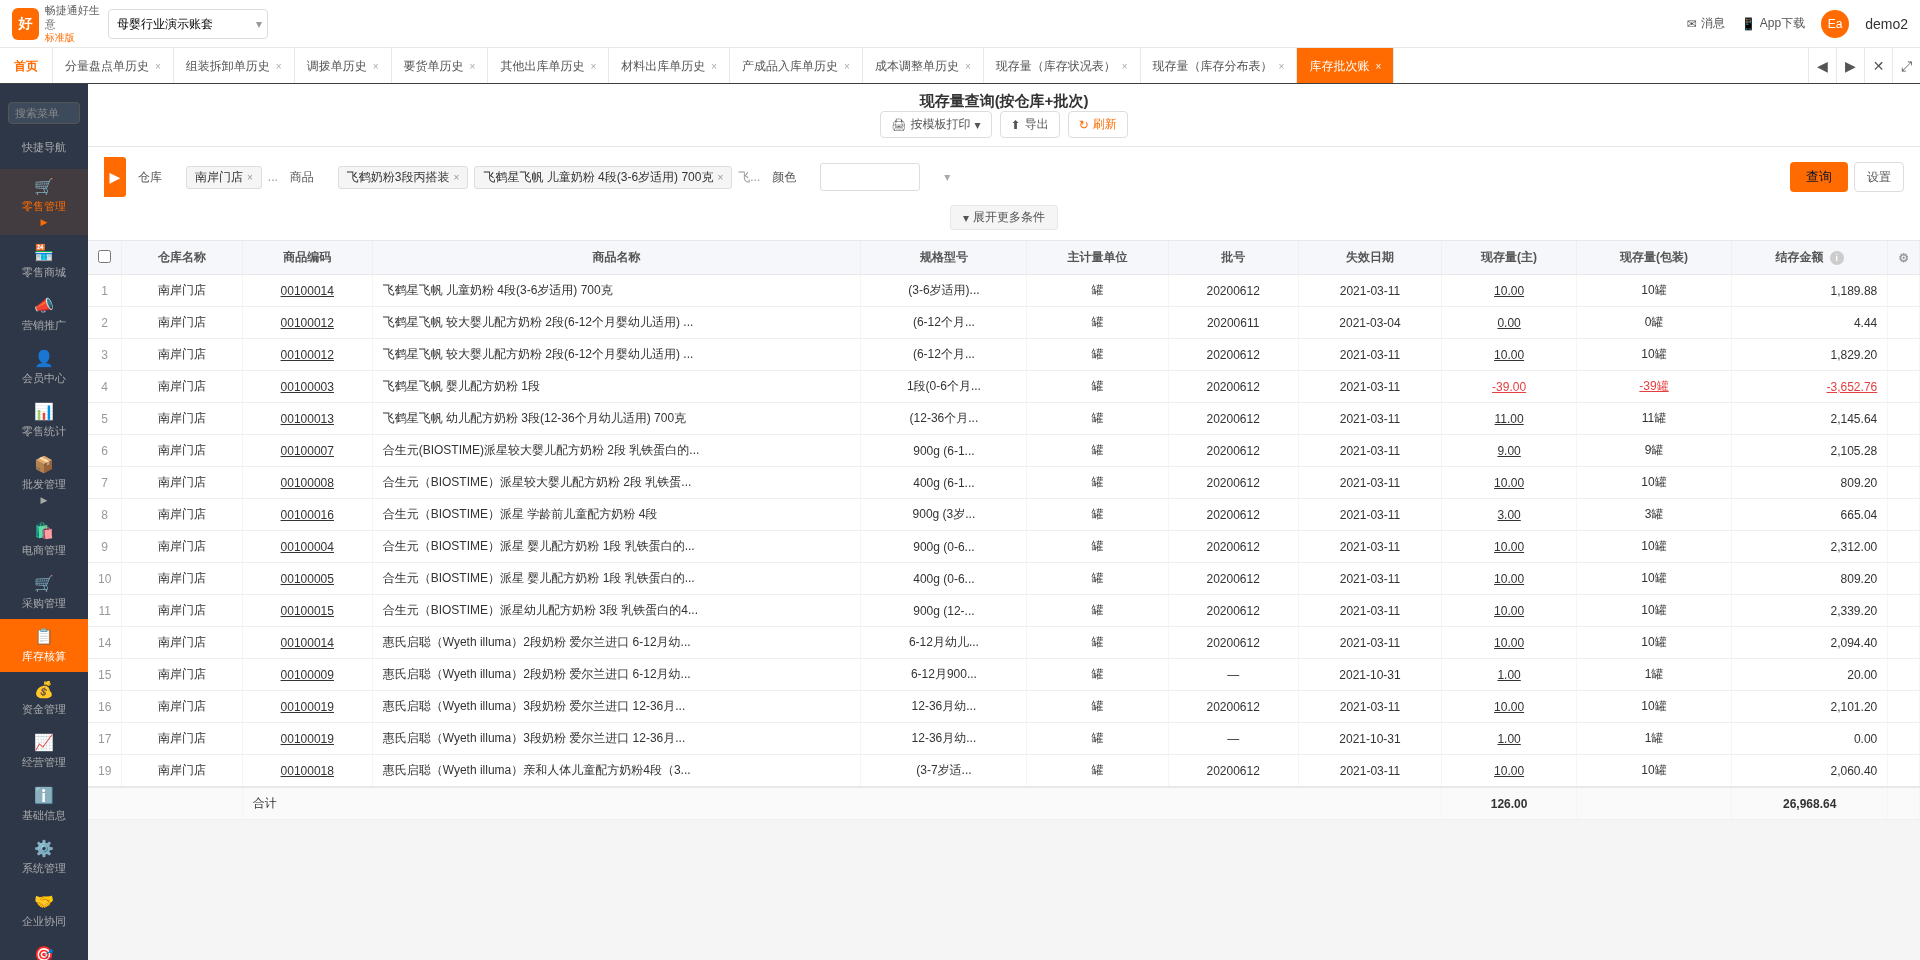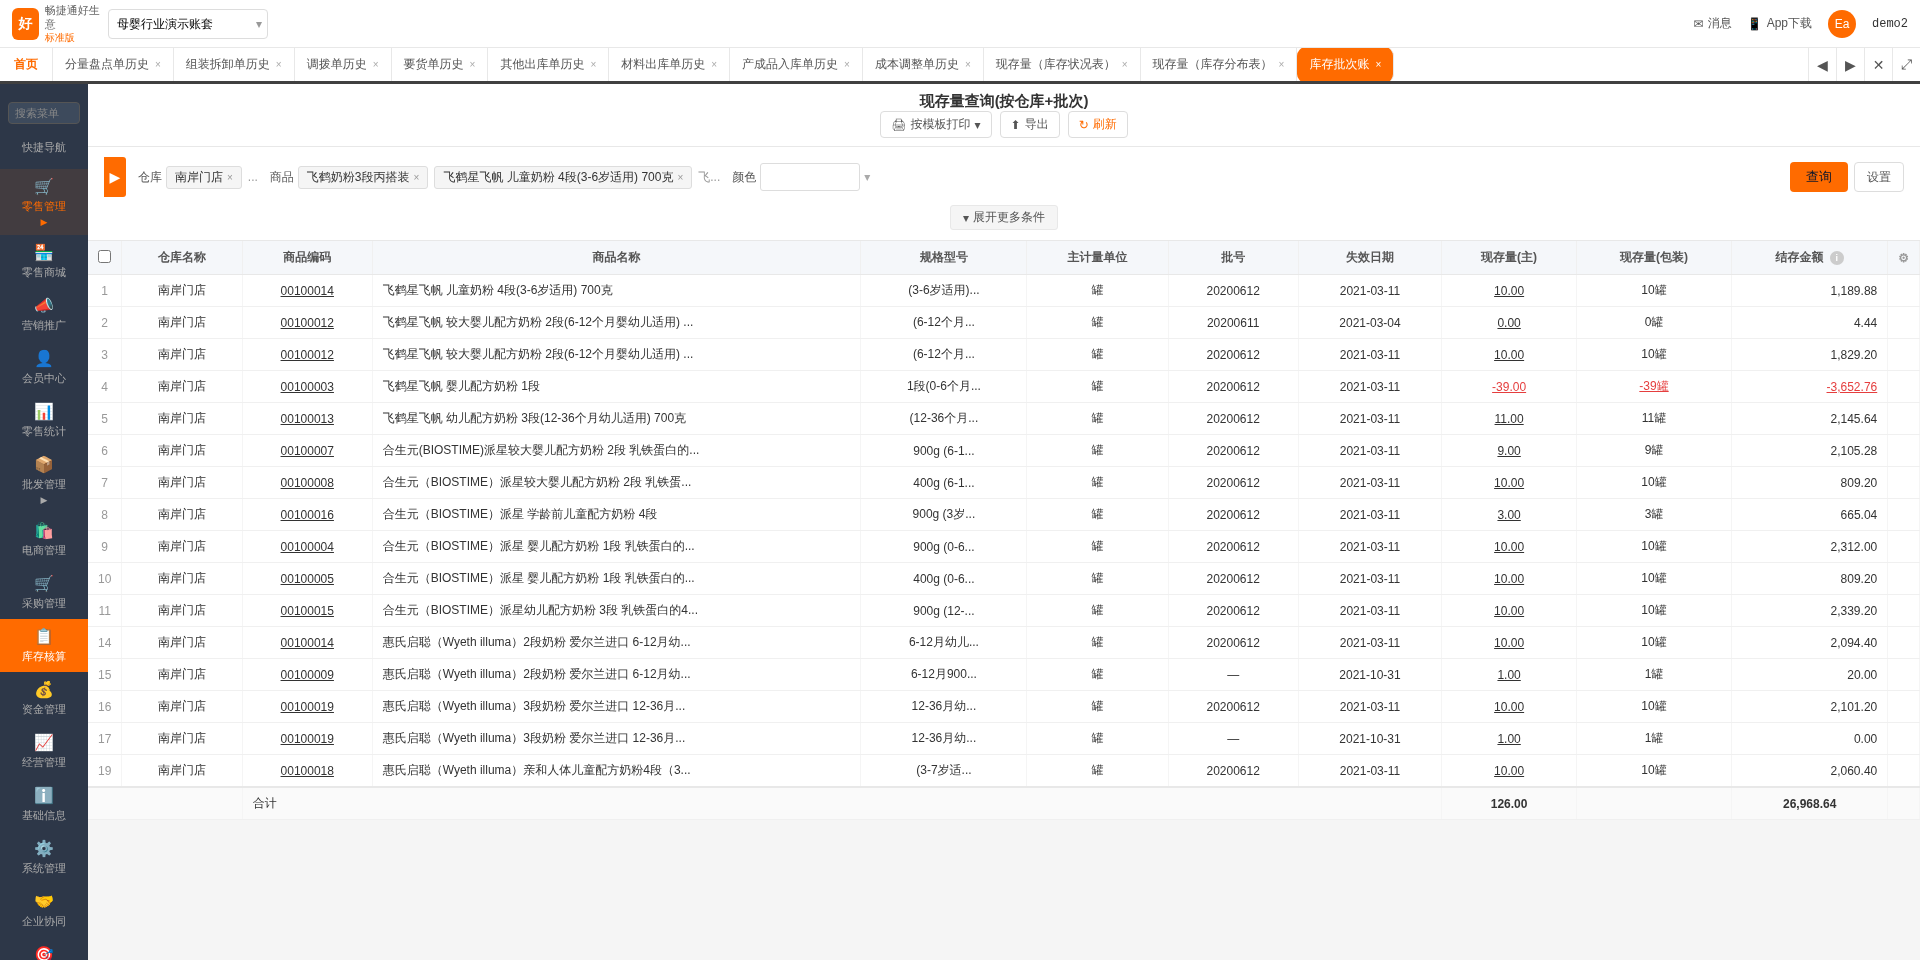--- a/index.html
+++ b/index.html
@@ -9,26 +9,26 @@
     .top-bar { background: #fff; height: 48px; display: flex; align-items: center; border-bottom: 1px solid #e8e8e8; padding: 0 12px; gap: 8px; }
     .logo-area { display: flex; align-items: center; gap: 6px; width: 88px; }
     .logo-icon { width: 32px; height: 32px; background: #ff6b00; border-radius: 6px; display: flex; align-items: center; justify-content: center; color: #fff; font-size: 14px; font-weight: bold; }
     .logo-text { font-size: 11px; color: #666; line-height: 1.3; }
     .industry-select { height: 30px; border: 1px solid #ddd; border-radius: 4px; padding: 0 24px 0 8px; font-size: 12px; background: #fff; cursor: pointer; appearance: none; -webkit-appearance: none; min-width: 160px; }
     .select-wrapper { position: relative; }
     .select-wrapper::after { content: '▾'; position: absolute; right: 6px; top: 50%; transform: translateY(-50%); color: #999; pointer-events: none; }
     .top-right { margin-left: auto; display: flex; align-items: center; gap: 16px; }
     .top-btn { display: flex; align-items: center; gap: 4px; color: #555; cursor: pointer; font-size: 12px; }
     .avatar { width: 28px; height: 28px; background: #ff6b00; border-radius: 50%; display: flex; align-items: center; justify-content: center; color: #fff; font-size: 12px; }
-    .user-name { font-size: 12px; color: #333; cursor: pointer; font-family: Liberation Mono, monospace; }
-
-    
-    .nav-tabs { background: #fff; height: 36px; display: flex; align-items: center; border-bottom: 3px solid #404040; overflow: hidden; }
+    .user-name { font-size: 14px; color: #333; cursor: pointer; }
+
+    
+    .nav-tabs { background: #fff; height: 36px; display: flex; align-items: flex-start; border-bottom: 1px solid #404040; overflow: hidden; }
     .nav-tab { height: 36px; display: flex; align-items: center; padding: 0 12px; font-size: 12px; cursor: pointer; white-space: nowrap; border-right: 1px solid #e8e8e8; color: #555; position: relative; flex-shrink: 0; }
-    .nav-tab.active { color: #fff; background: #ff6b00; border-radius: 9px; }
+    .nav-tab.active { color: #fff; background: #ff6b00; }
     .nav-tab .close-x { margin-left: 6px; color: #aaa; font-size: 10px; cursor: pointer; }
     .nav-tab.active .close-x { color: #fff; }
     .nav-home { padding: 0 14px; color: #ff6b00; font-weight: bold; }
     .nav-arrows { display: flex; align-items: center; margin-left: auto; }
     .nav-arrow-btn { width: 28px; height: 36px; display: flex; align-items: center; justify-content: center; cursor: pointer; color: #555; border-left: 1px solid #e8e8e8; font-size: 14px; }
 
     
     .main-layout { display: flex; height: calc(100vh - 84px); }
 
     
@@ -53,21 +53,21 @@
     .btn-refresh { display: flex; align-items: center; gap: 4px; border: 1px solid #ddd; border-radius: 4px; padding: 4px 10px; font-size: 12px; cursor: pointer; background: #fff; color: #ff6b00; }
 
     
     .filter-area { background: #fff; padding: 10px 16px; border-bottom: 1px solid #e8e8e8; }
     .filter-row { display: flex; align-items: center; gap: 12px; flex-wrap: nowrap; }
     .filter-label { color: #555; font-size: 12px; white-space: nowrap; }
     .filter-tags { display: flex; align-items: center; gap: 6px; flex-wrap: wrap; }
     .filter-tag { display: flex; align-items: center; gap: 4px; background: #f5f5f5; border: 1px solid #ddd; border-radius: 3px; padding: 2px 8px; font-size: 12px; color: #333; }
     .filter-tag .tag-close { color: #999; cursor: pointer; font-size: 10px; }
     .filter-more { color: #999; font-size: 12px; cursor: pointer; }
-    .filter-section { display: flex; align-items: center; gap: 4px; }
+    .filter-section { display: flex; align-items: center; gap: 24px; }
     .filter-expand { display: flex; align-items: center; justify-content: center; margin-top: 8px; }
     .expand-btn { display: flex; align-items: center; gap: 4px; color: #555; font-size: 12px; cursor: pointer; background: #f5f5f5; border: 1px solid #e8e8e8; border-radius: 3px; padding: 3px 12px; }
     .color-select { height: 28px; border: 1px solid #ddd; border-radius: 3px; padding: 0 24px 0 8px; font-size: 12px; min-width: 100px; background: #fff; appearance: none; }
 
     
     .btn-query { background: #ff6b00; color: #0f172a; border: none; border-radius: 4px; padding: 6px 16px; font-size: 13px; cursor: pointer; }
     .btn-settings { background: #fff; color: #555; border: 1px solid #ddd; border-radius: 4px; padding: 5px 12px; font-size: 12px; cursor: pointer; }
 
     
     .table-area { flex: 1; overflow: auto; padding: 0; }

